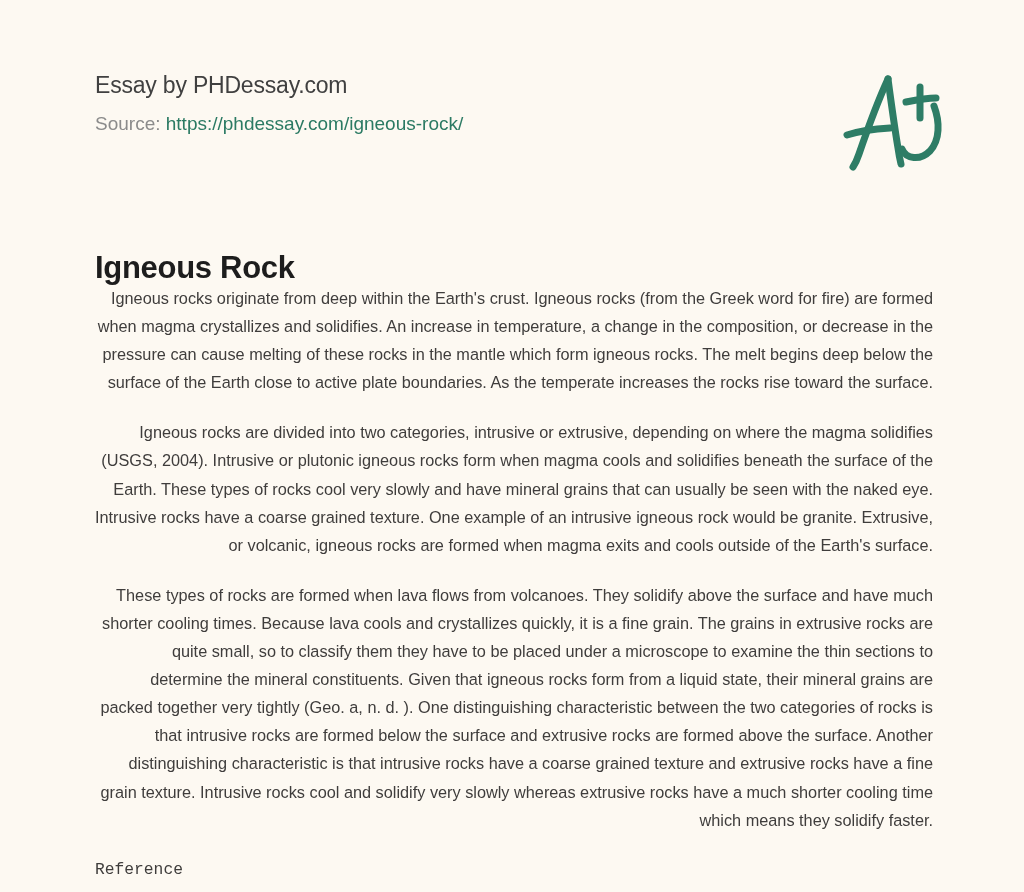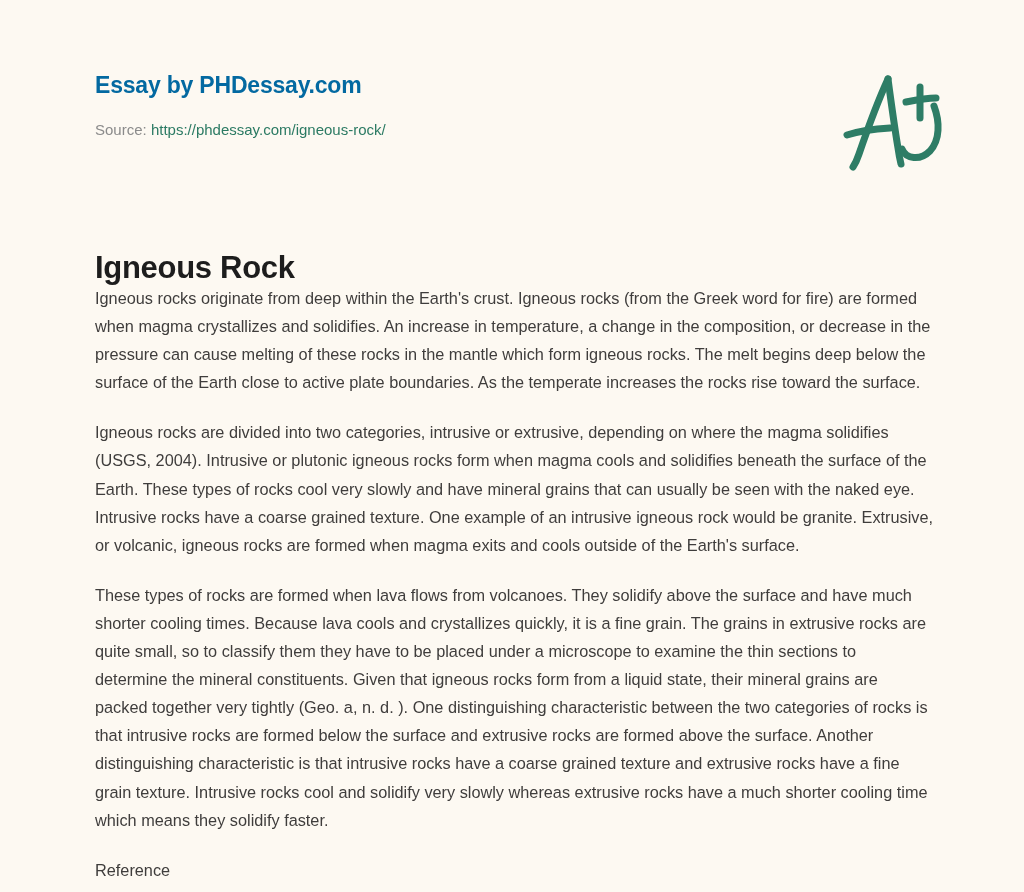--- a/index.html
+++ b/index.html
@@ -26,29 +26,29 @@
   
   .doc-header {
     position: absolute;
     left: 95px;
     top: 72px;
     right: 60px;
   }
 
   .brand-line {
     font-size: 23px;
-    font-weight: bold;
-    color: #0369a1;
+    font-weight: normal;
+    color: #404040;
     letter-spacing: -0.2px;
     line-height: 1.2;
   }
 
   .source-line {
-    margin-top: 20px;
-    font-size: 15px;
+    margin-top: 12px;
+    font-size: 19px;
     color: #8b8b8b;
     line-height: 1.3;
     white-space: nowrap;
   }
   .source-line .src-label {
     color: #8b8b8b;
   }
   .source-url {
     color: #2b7a63;
     text-decoration: none;
@@ -87,35 +87,36 @@
     left: 95px;
     top: 284px;
     width: 838px;
   }
 
   .doc-body p {
     margin: 0 0 22px 0;
     font-size: 16.3px;
     line-height: 28.1px;
     color: #3f3d3c;
-    text-align: left;
+    text-align: right;
   }
 
   .doc-body p:last-child {
     margin-bottom: 0;
   }
 
   .reference-block {
     margin-top: 8px;
     font-size: 16.3px;
     line-height: 28.1px;
     color: #3f3d3c;
   }
   .reference-block .ref-heading {
     display: block;
+    font-family: Liberation Mono, monospace;
   }
   .reference-block .ref-body {
     display: block;
   }
 </style>
 </head>
 <body>
 
 <div class="page">
 

